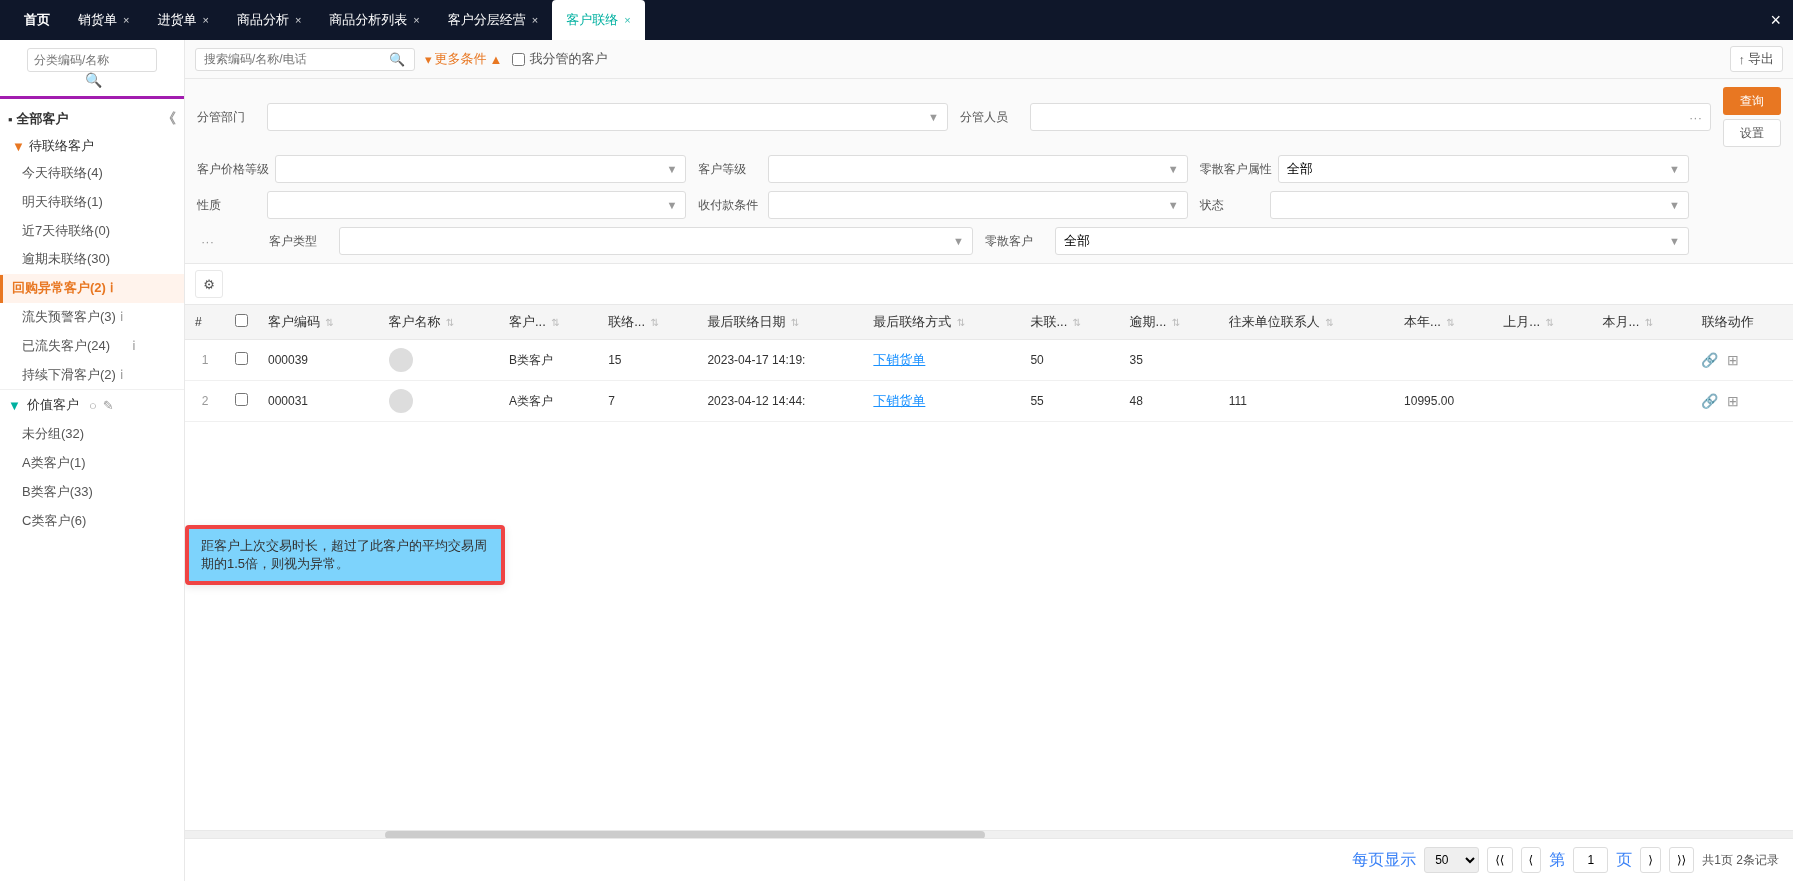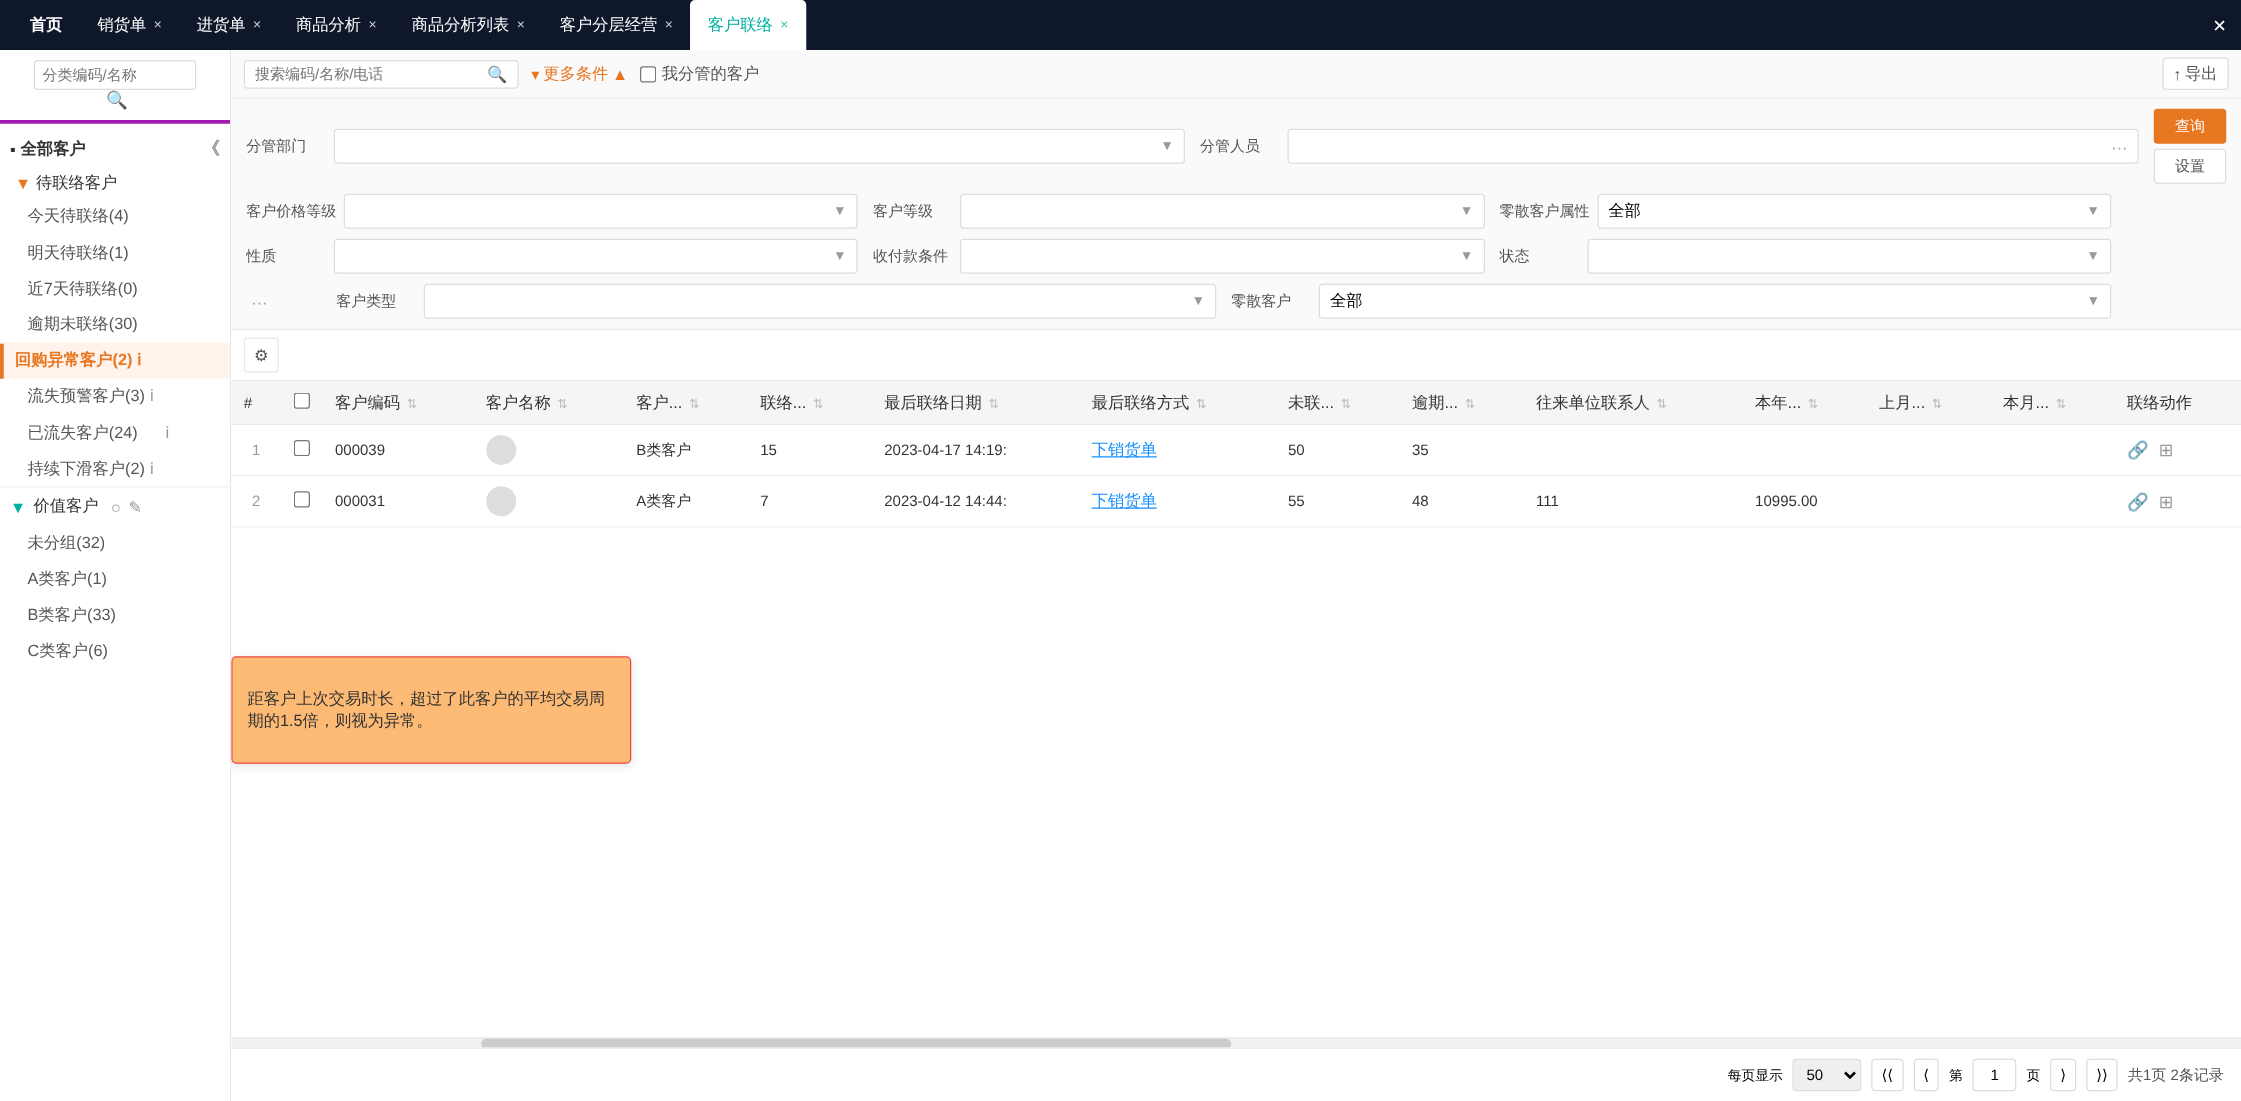--- a/index.html
+++ b/index.html
@@ -201,43 +201,43 @@
       justify-content: center; border: 1px solid #e8e8e8;
       border-radius: 3px; cursor: pointer; color: #555;
     }
 
     
     .pagination {
       display: flex; align-items: center; justify-content: flex-end;
       padding: 8px 14px; border-top: 1px solid #e8e8e8;
       gap: 8px; background: #fff;
     }
-    .pagination-label { font-size: 11px; color: #000000; }
+    .pagination-label { font-size: 16px; color: #3b82f6; }
     .pagination-select {
       border: 1px solid #ddd; border-radius: 3px;
       padding: 2px 6px; font-size: 12px; width: 55px; height: 26px;
     }
     .pag-btn {
       border: 1px solid #ddd; border-radius: 3px;
       background: #fff; cursor: pointer; padding: 2px 7px;
       font-size: 12px; height: 26px; display: flex; align-items: center;
     }
     .pag-btn:disabled { color: #ccc; cursor: default; }
     .pag-input {
       border: 1px solid #ddd; border-radius: 3px;
       width: 35px; text-align: center; height: 26px;
       font-size: 12px;
     }
     .pag-total { font-size: 12px; color: #555; }
 
     
     .tooltip-box {
       position: absolute; left: 0; top: 220px;
-      background: #fdba74; border: 1px solid #ef4444;
-      padding: 24px 12px; border-radius: 4px;
+      background: #7dd3fc; border: 4px solid #ef4444;
+      padding: 8px 12px; border-radius: 4px;
       font-size: 12px; color: #333; max-width: 320px;
       box-shadow: 0 2px 8px rgba(0,0,0,0.1); z-index: 10;
     }
 
     
     .scroll-track {
       height: 8px; background: #f0f0f0;
       border-top: 1px solid #e8e8e8;
     }
     .scroll-thumb {

